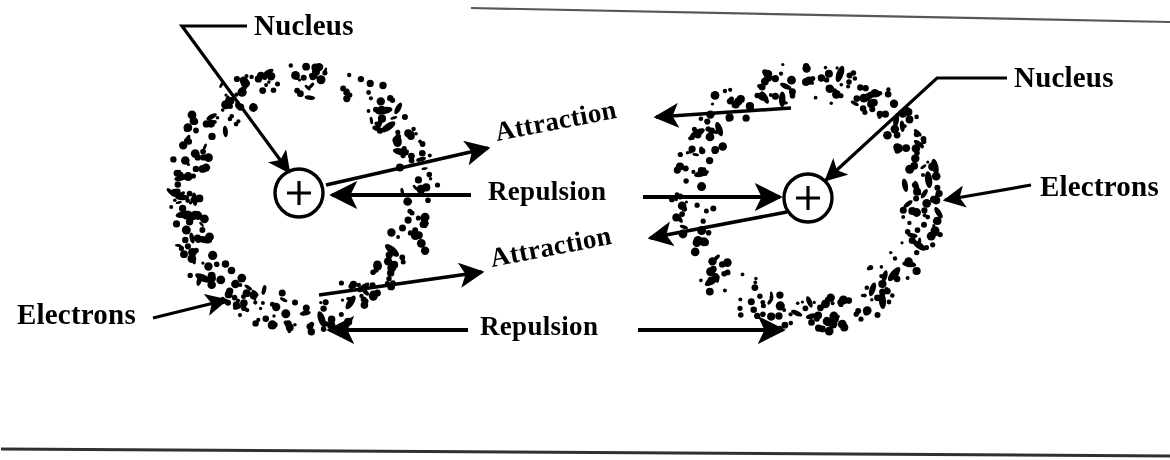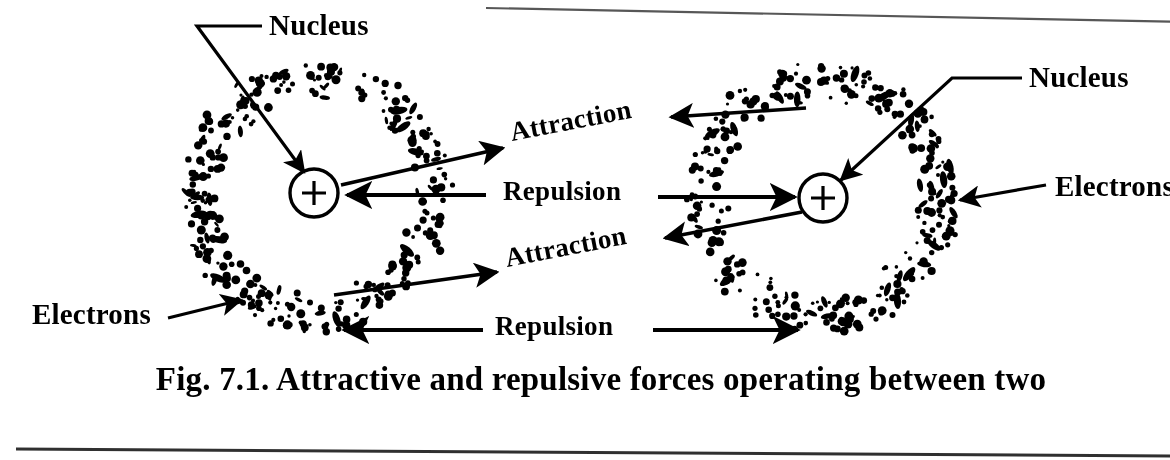--- a/index.html
+++ b/index.html
@@ -10,21 +10,21 @@
   body {
     width: 1170px;
     height: 460px;
     position: relative;
     overflow: hidden;
     font-family: "Liberation Serif", serif;
     color: #000000;
   }
   #figure-root {
     position: absolute;
-    left: 16px;
+    left: 1px;
     top: 0;
     width: 980px;
     height: 460px;
   }
   svg#diagram {
     position: absolute;
     left: 0;
     top: 0;
     width: 1170px;
     height: 460px;
@@ -812,15 +812,14 @@
   <div class="lbl lbl-plain" id="label-nucleus-left">Nucleus</div>
   <div class="lbl lbl-plain" id="label-nucleus-right">Nucleus</div>
   <div class="lbl lbl-plain" id="label-electrons-left">Electrons</div>
   <div class="lbl lbl-plain" id="label-electrons-right">Electrons</div>
 
   <div class="lbl lbl-force" id="label-attraction-top">Attraction</div>
   <div class="lbl lbl-force" id="label-repulsion-top">Repulsion</div>
   <div class="lbl lbl-force" id="label-attraction-bottom">Attraction</div>
   <div class="lbl lbl-force" id="label-repulsion-bottom">Repulsion</div>
 
-  <div class="caption" id="caption-line-1">Fig. 7.1. Attractive and repulsive forces operating between two</div>
 
 </div>
 
 </body></html>

